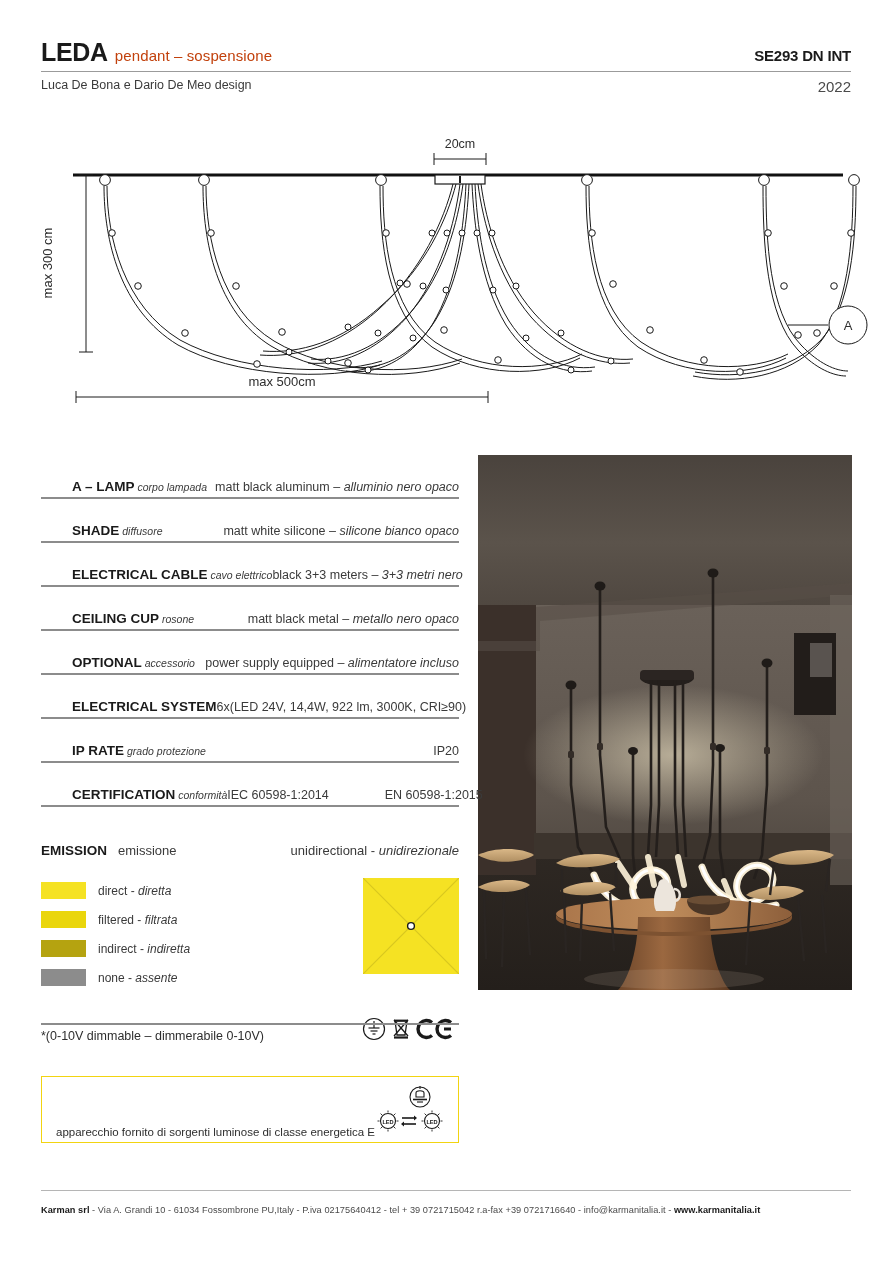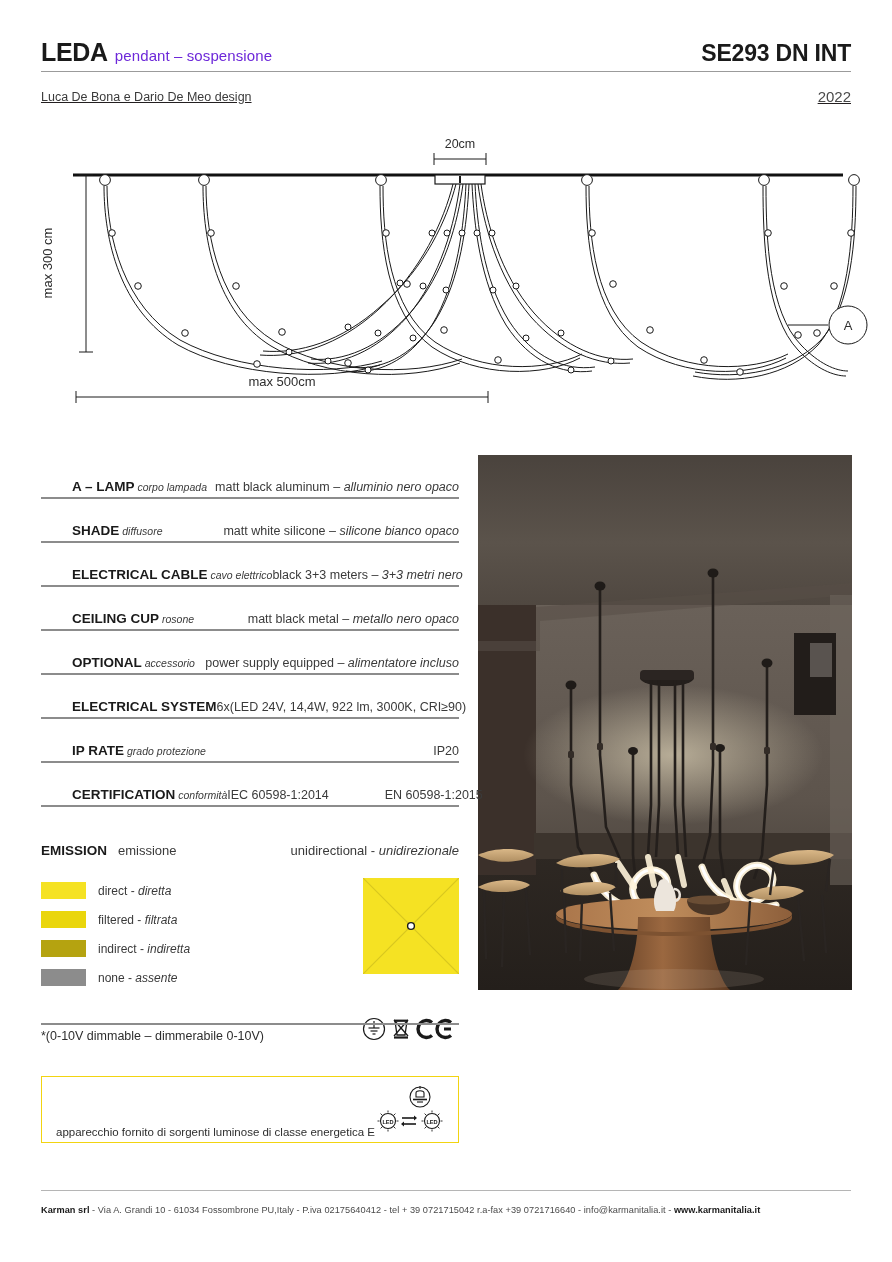--- a/index.html
+++ b/index.html
@@ -13,24 +13,24 @@
     overflow: hidden;
   }
   .page { position:absolute; inset:0; }
 
   
   .header { position:absolute; left:41px; top:38px; width:810px; }
   .hdr-row1 { display:flex; align-items:baseline; justify-content:space-between; }
   .brand-name {
     font-size:25px; font-weight:bold; letter-spacing:-0.3px; color:#1a1a1a;
   }
-  .brand-sub { font-size:15px; font-weight:400; color:#6d28d9; margin-left:7px; letter-spacing:0.1px;}
-  .code { font-size:23px; font-weight:bold; letter-spacing:-0.2px; color:#1a1a1a; }
+  .brand-sub { font-size:15px; font-weight:400; color:#c2410c; margin-left:7px; letter-spacing:0.1px;}
+  .code { font-size:15px; font-weight:bold; letter-spacing:-0.2px; color:#1a1a1a; }
   .hdr-rule { height:1px; background:#9b9b9b; margin-top:4px; }
-  .hdr-row2 { display:flex; align-items:center; justify-content:space-between; margin-top:16px;text-decoration:underline;}
+  .hdr-row2 { display:flex; align-items:flex-start; justify-content:space-between; margin-top:6px;}
   .designer { font-size:12.5px; color:#3a3a3a; }
   .year { font-size:15px; color:#4a4a4a; }
 
   
   .drawing { position:absolute; left:28px; top:120px; width:840px; height:300px; }
   .drawing svg { display:block; }
 
   
   .spec { position:absolute; left:41px; top:455px; width:418px; }
   .spec-row { position:relative; height:44px; }

